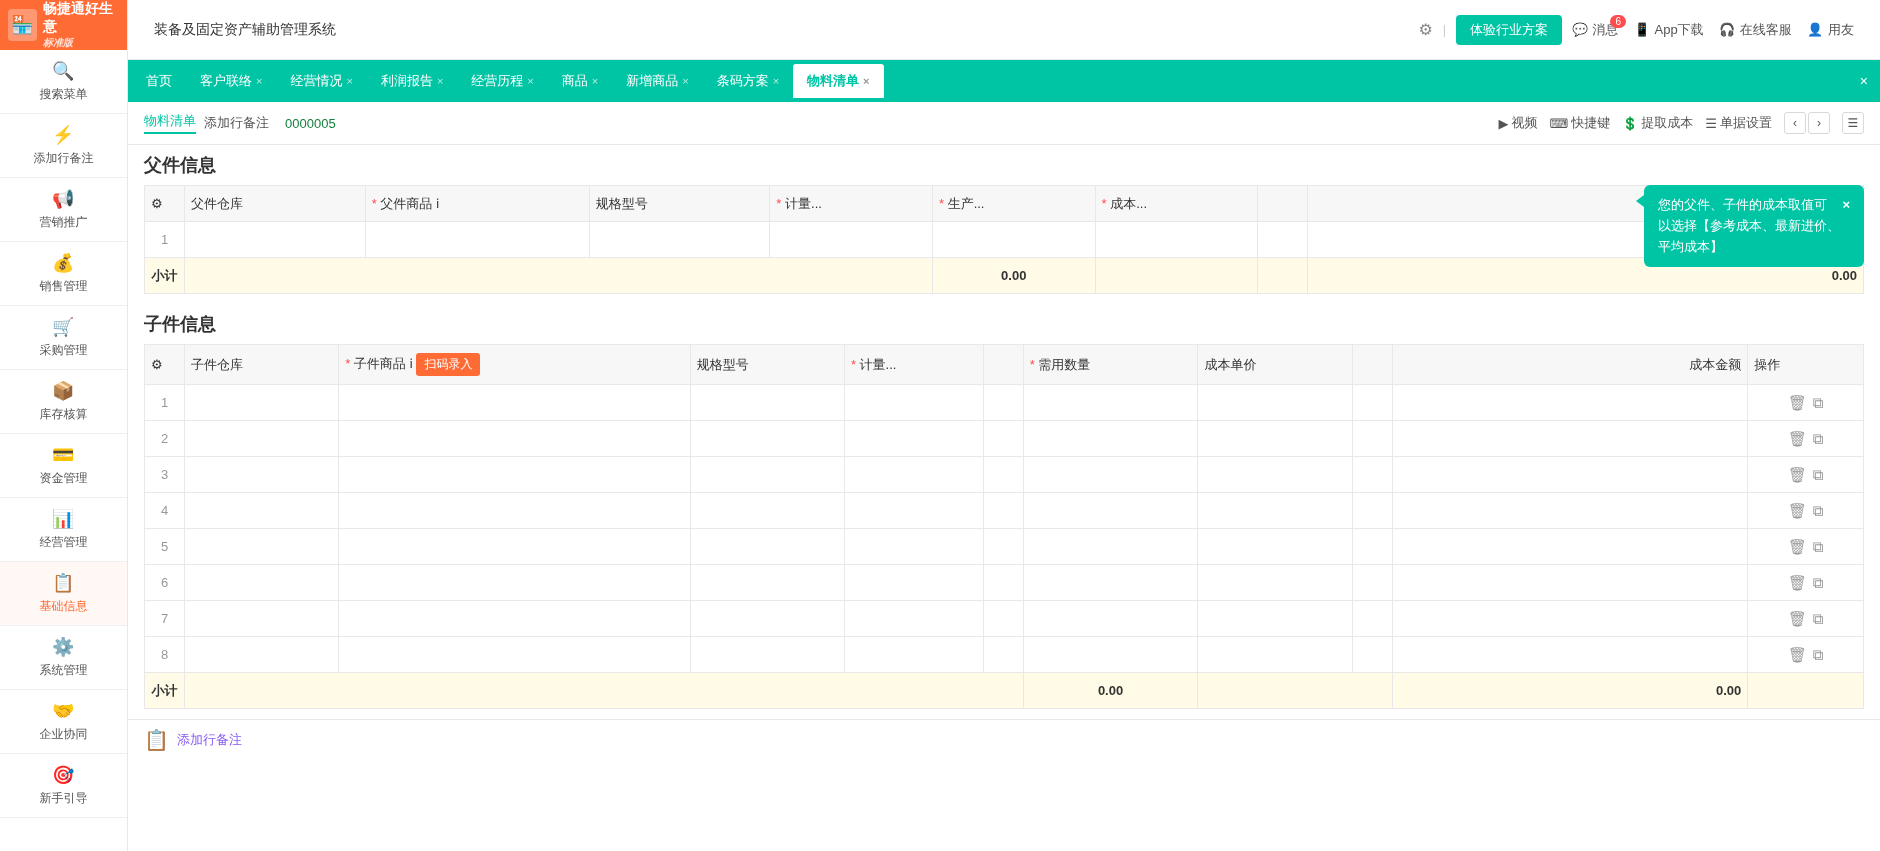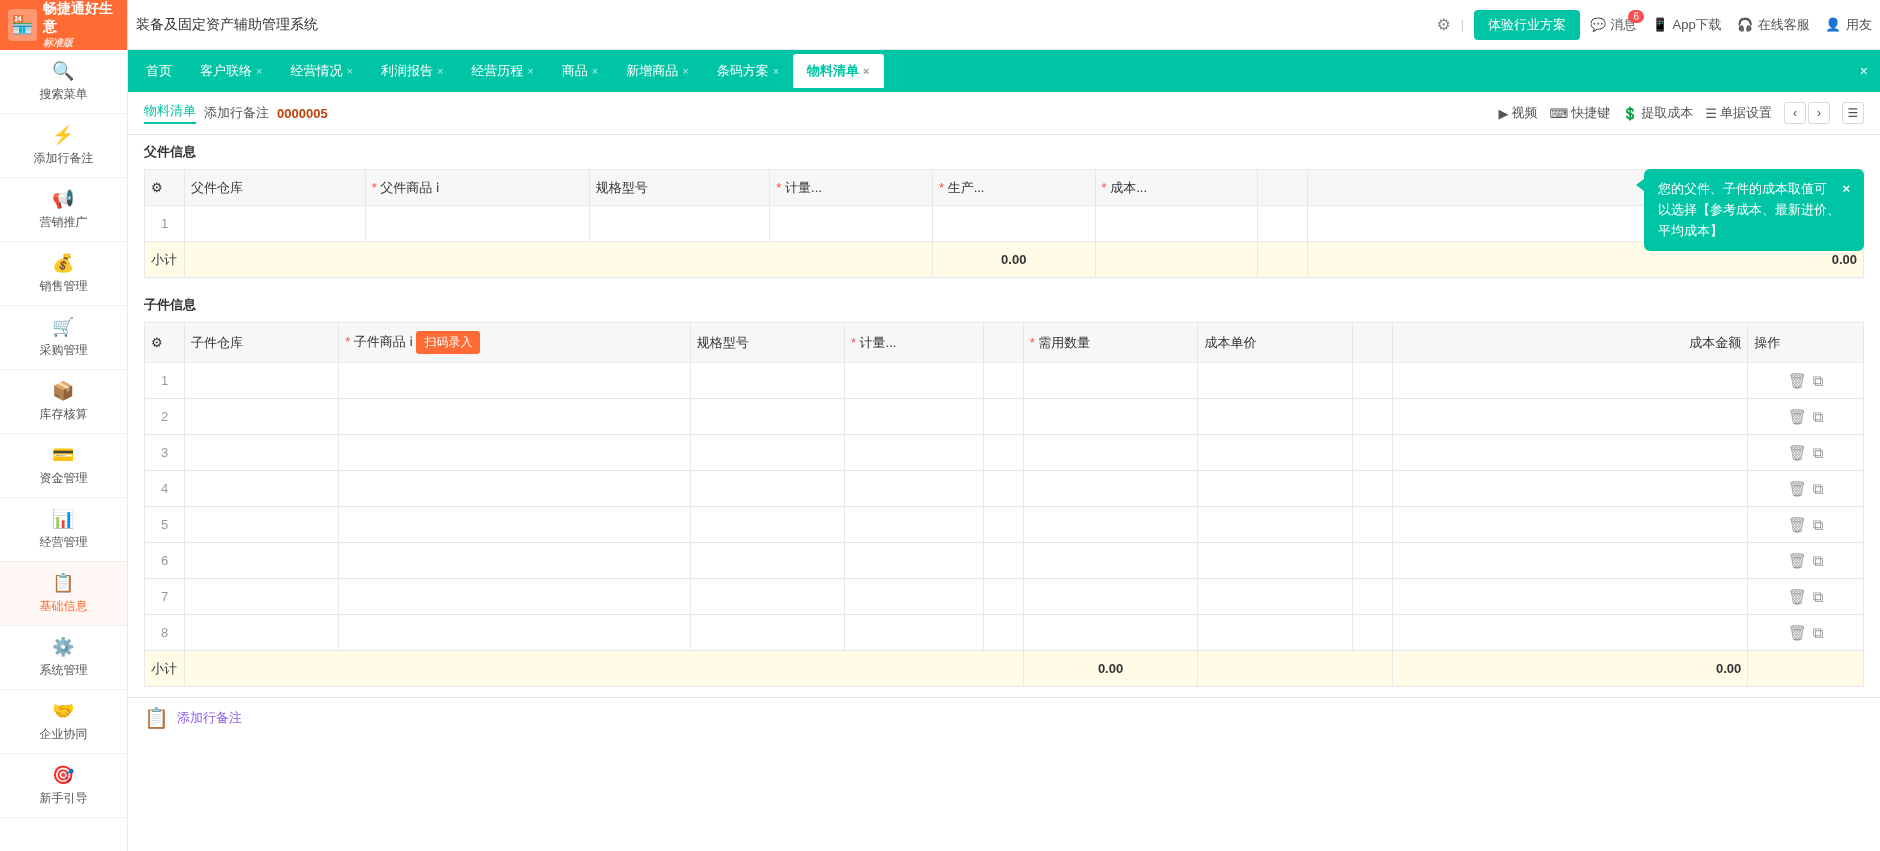--- a/index.html
+++ b/index.html
@@ -58,24 +58,24 @@
     .main {
       flex: 1;
       display: flex;
       flex-direction: column;
       overflow: hidden;
     }
 
     
     .topbar {
       background: #fff;
-      height: 50px;
-      display: flex;
-      align-items: center;
-      padding: 0 8px;
+      height: 60px;
+      display: flex;
+      align-items: center;
+      padding: 0 26px;
       border-bottom: 1px solid #e8e8e8;
       gap: 10px;
     }
     .topbar-title {
       font-size: 14px;
       color: #333;
       flex: 1;
     }
     .topbar-btn {
       background: #00c5a5;
@@ -166,41 +166,41 @@
       padding: 10px 16px;
       border-bottom: 1px solid #e8e8e8;
       gap: 8px;
     }
     .page-header .ph-tab {
       font-size: 13px;
       color: #555;
       cursor: pointer;
     }
     .page-header .ph-tab.active { color: #00c5a5; border-bottom: 2px solid #00c5a5; padding-bottom: 2px; }
-    .ph-code { font-size: 13px; color: #c2410c; font-weight: bold; margin-left: 0; }
+    .ph-code { font-size: 13px; color: #15803d; font-weight: normal; margin-left: 8px; }
     .page-header-right {
       margin-left: auto;
       display: flex;
       align-items: center;
       gap: 12px;
       font-size: 13px;
       color: #555;
     }
     .page-header-right .phr-item {
       display: flex;
       align-items: center;
       gap: 3px;
       cursor: pointer;
       color: #555;
     }
 
     
     .section-title {
       padding: 8px 16px;
-      font-size: 13px;
+      font-size: 18px;
       font-weight: bold;
       color: #333;
       background: #fff;
     }
 
     
     .data-table {
       width: 100%;
       border-collapse: collapse;
       font-size: 13px;
@@ -216,21 +216,22 @@
     }
     .data-table th .required { color: #ff4d4f; }
     .data-table td {
       border: 1px solid #e8e8e8;
       padding: 6px;
       height: 36px;
       color: #333;
     }
     .data-table .subtotal-row td {
       background: #fffbe6;
-      font-weight: normal;
+      font-weight: bold;
+      text-align: center;
     }
     .data-table .row-num {
       color: #999;
       text-align: center;
       width: 40px;
     }
     .table-wrapper {
       padding: 0 16px 10px;
       overflow-x: auto;
       position: relative;

